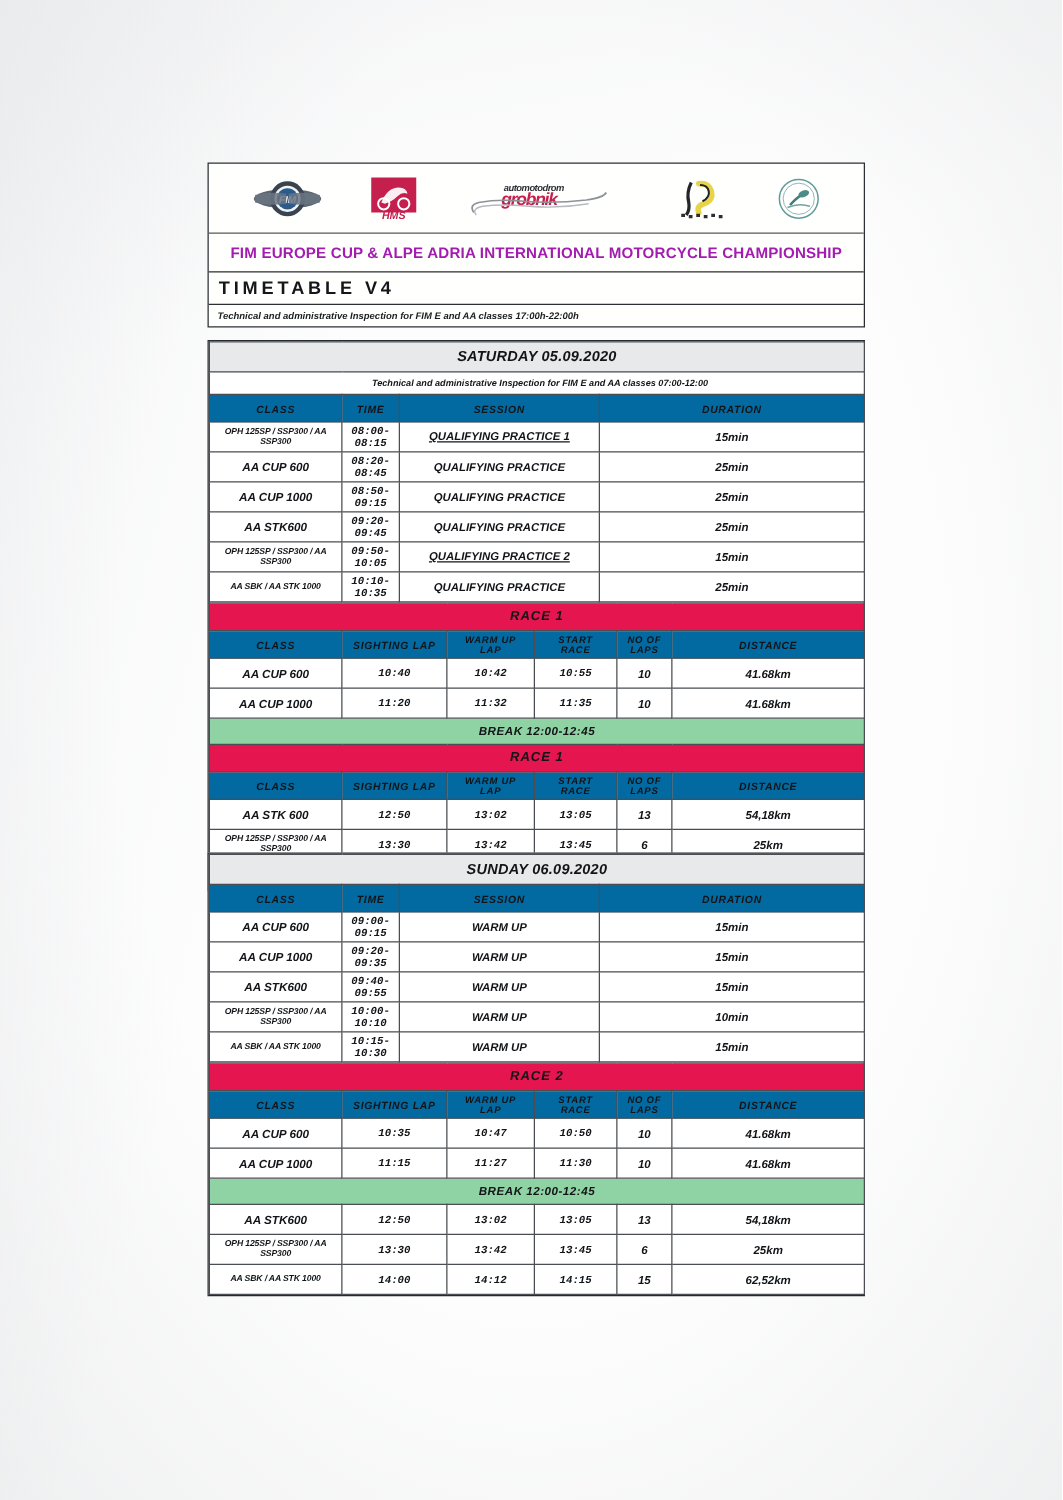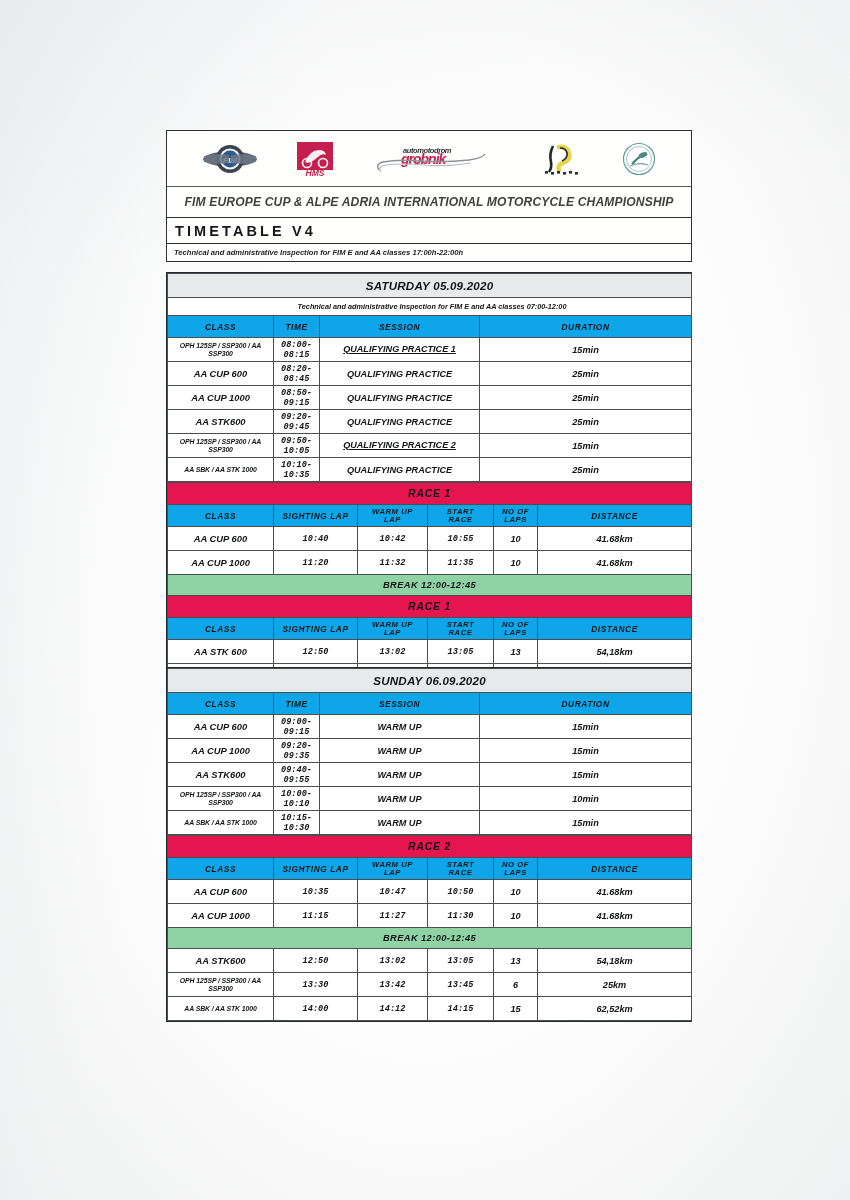--- a/index.html
+++ b/index.html
@@ -35,22 +35,22 @@
     height: 55px;
     display: flex; align-items: center; justify-content: space-around;
     padding: 0 16px;
     border-bottom: 1.2px solid #55595d;
   }
   .logo { display: block; }
 
   #champ-title {
     height: 30px;
     display: flex; align-items: center; justify-content: center;
-    font-size: 12.1px; font-weight: bold; font-style: italic;
-    letter-spacing: 0.15px; color: #404040;
+    font-size: 12.1px; font-weight: bold; 
+    letter-spacing: 0.15px; color: #a21caf;
     border-bottom: 1.6px solid #2b2f33;
     white-space: nowrap;
   }
   #timetable-title {
     height: 25px;
     display: flex; align-items: center;
     padding-left: 8px;
     font-size: 14.5px; font-weight: bold; 
     letter-spacing: 3.1px; color: #14161a;
     border-bottom: 1.4px solid #2b2f33;
@@ -64,21 +64,21 @@
   }
 
   
   .day-table {
     left: 166px; width: 524px;
     border: 1.5px solid #26292d;
     border-collapse: collapse;
     background: #ffffff;
   }
   #saturday-table { top: 272px; }
-  #sunday-table  { top: 667px; }
+  #sunday-table  { top: 682px; }
 
   table.sched { width: 100%; border-collapse: collapse; table-layout: fixed; }
   table.sched td {
     border: 0.9px solid #4a4e52;
     text-align: center; vertical-align: middle;
     font-style: italic; font-weight: bold;
     color: #121417;
   }
 
   
@@ -91,21 +91,21 @@
   }
   
   .note-row td {
     background: #ffffff;
     height: 15px;
     text-align: left; padding-left: 6px;
     font-size: 7.3px;
   }
   
   .head-row td {
-    background: #0ea5e9;
+    background: #0369a1;
     color: #12304a;
     height: 19px;
     font-size: 8.3px;
     letter-spacing: 0.6px;
     border-color: #1b7fae;
   }
   .head-row td.two-line { line-height: 0.95; font-size: 7.6px; }
   
   .data-row td { height: 21px; font-size: 9.2px; background: #ffffff; }
   .data-row td.cls { font-size: 9.4px; }

